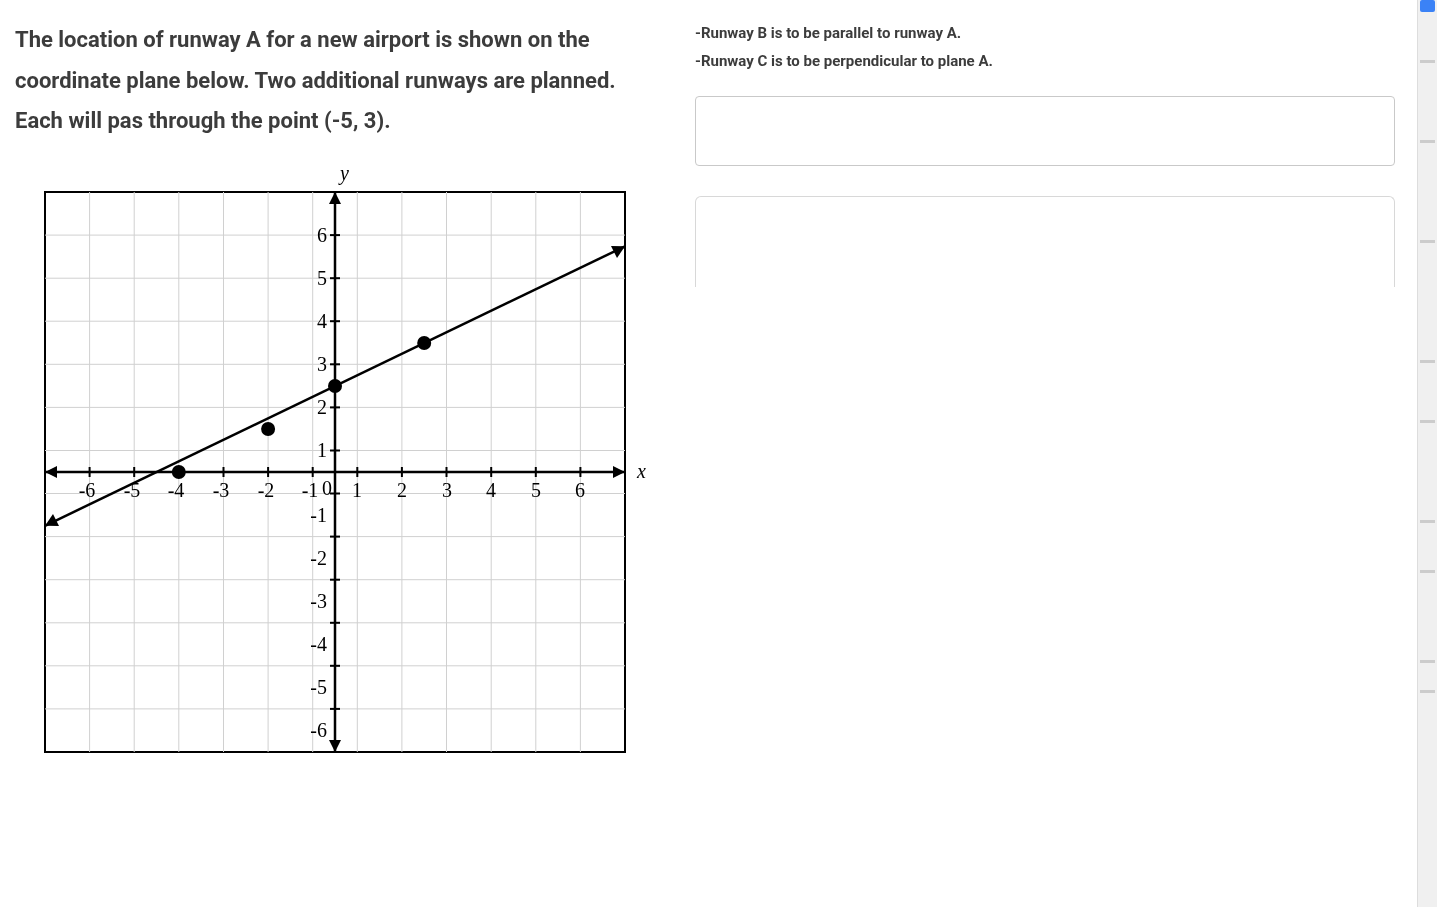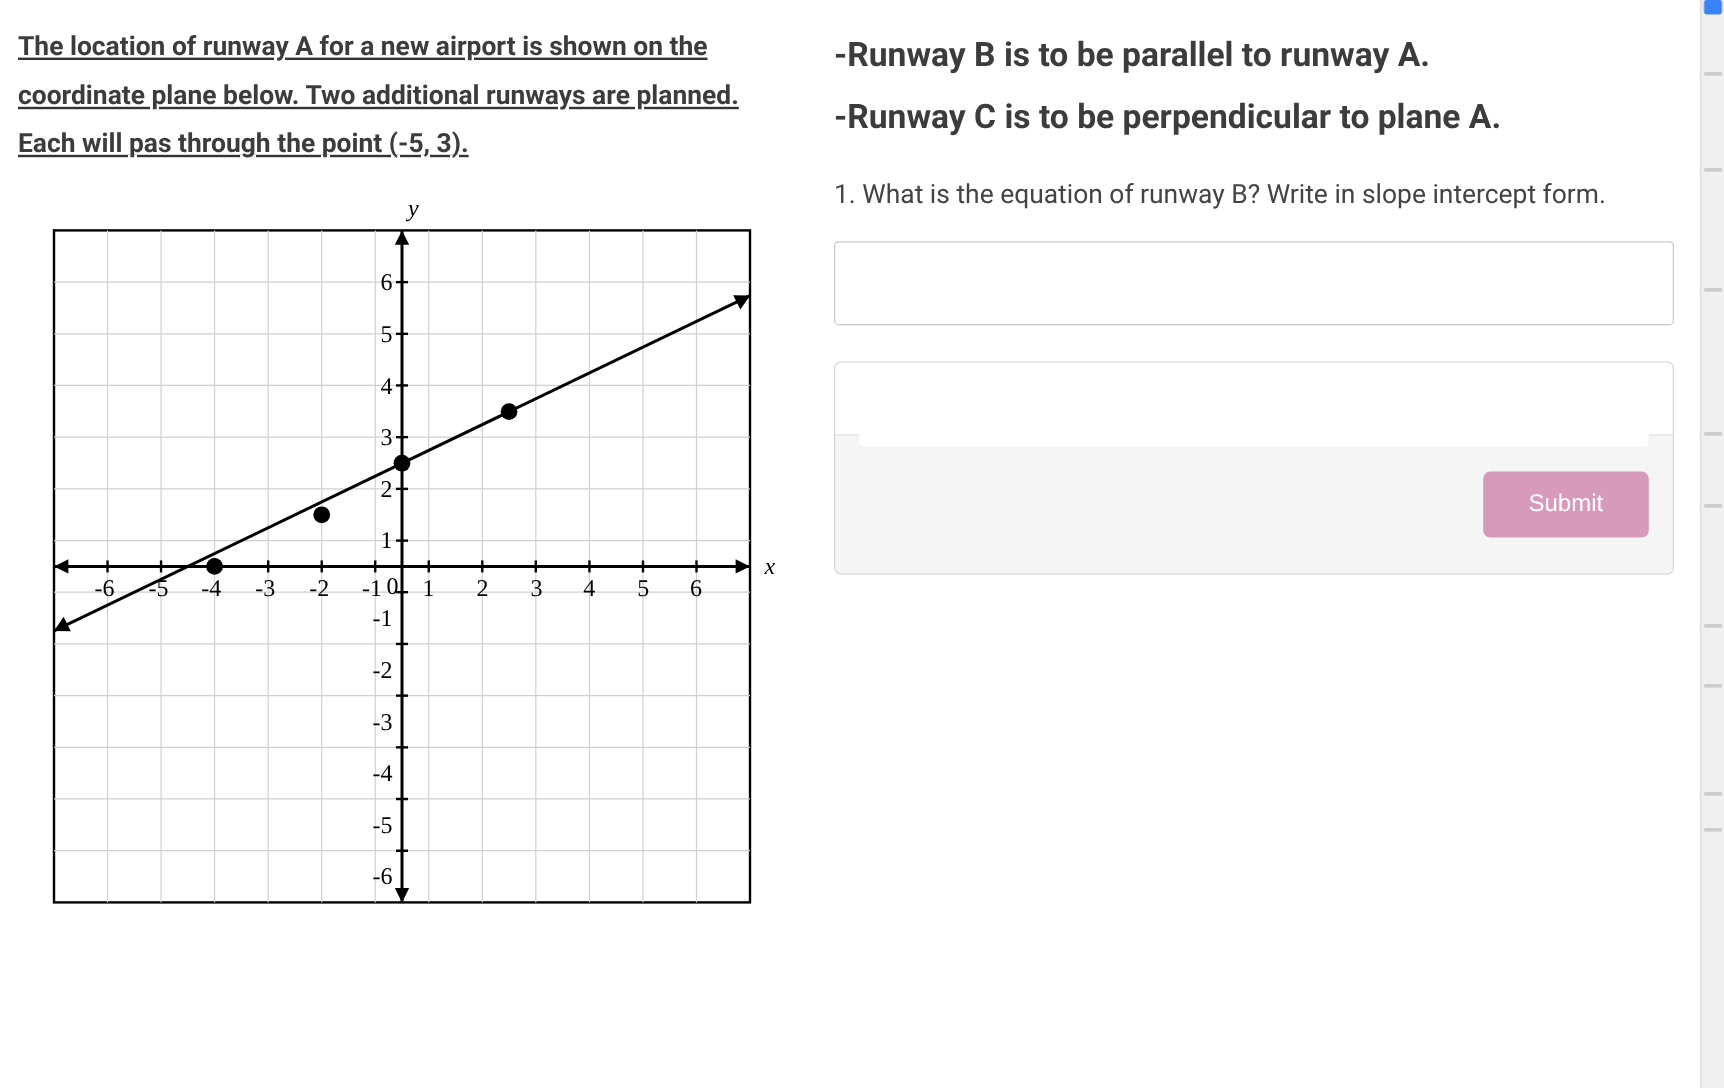--- a/index.html
+++ b/index.html
@@ -9,35 +9,34 @@
     font-family: -apple-system, BlinkMacSystemFont, "Segoe UI", Roboto, Helvetica, Arial, sans-serif;
     color: #333;
     background: #fff;
     display: flex;
     gap: 40px;
     min-height: 907px;
   }
   .left-col {
     width: 640px;
     flex-shrink: 0;
-    text-decoration: underline;
   }
   .right-col {
     flex: 1;
     max-width: 700px;
   }
   .prompt-text {
     font-size: 22px;
     font-weight: 700;
     line-height: 1.85;
     color: #3c3c3c;
     margin: 0 0 20px 0;
   }
   .info-text {
-    font-size: 28px;
+    font-size: 15px;
     font-weight: 700;
     line-height: 1.85;
     color: #3c3c3c;
     margin: 0 0 20px 0;
   }
   .question-text {
     font-size: 22px;
     font-weight: 400;
     line-height: 1.7;
     color: #444;
@@ -239,29 +238,25 @@
         <circle cx="409.2" cy="181" r="7"></circle>
       </g>
     </svg>
   </div>
 </div>
 
 <div class="right-col">
   <p class="info-text">-Runway B is to be parallel to runway A.</p>
   <p class="info-text" style="margin-top:-20px;">-Runway C is to be perpendicular to plane A.</p>
 
-  <p class="question-text">1. What is the equation of runway B? Write in slope intercept form.</p>
   <input type="text" class="answer-input" style="">
 
 
   <div class="answer-wrapper">
     <input type="text" class="answer-input" style="">
-  </div>
-  <div class="submit-area">
-    <button class="submit-btn">Submit</button>
   </div>
 </div>
 
 <div class="right-scrollbar">
   <div class="scrollbar-thumb"></div>
   <div class="scroll-track-mark" style="top:60px;"></div>
   <div class="scroll-track-mark" style="top:140px;"></div>
   <div class="scroll-track-mark" style="top:240px;"></div>
   <div class="scroll-track-mark" style="top:360px;"></div>
   <div class="scroll-track-mark" style="top:420px;"></div>

